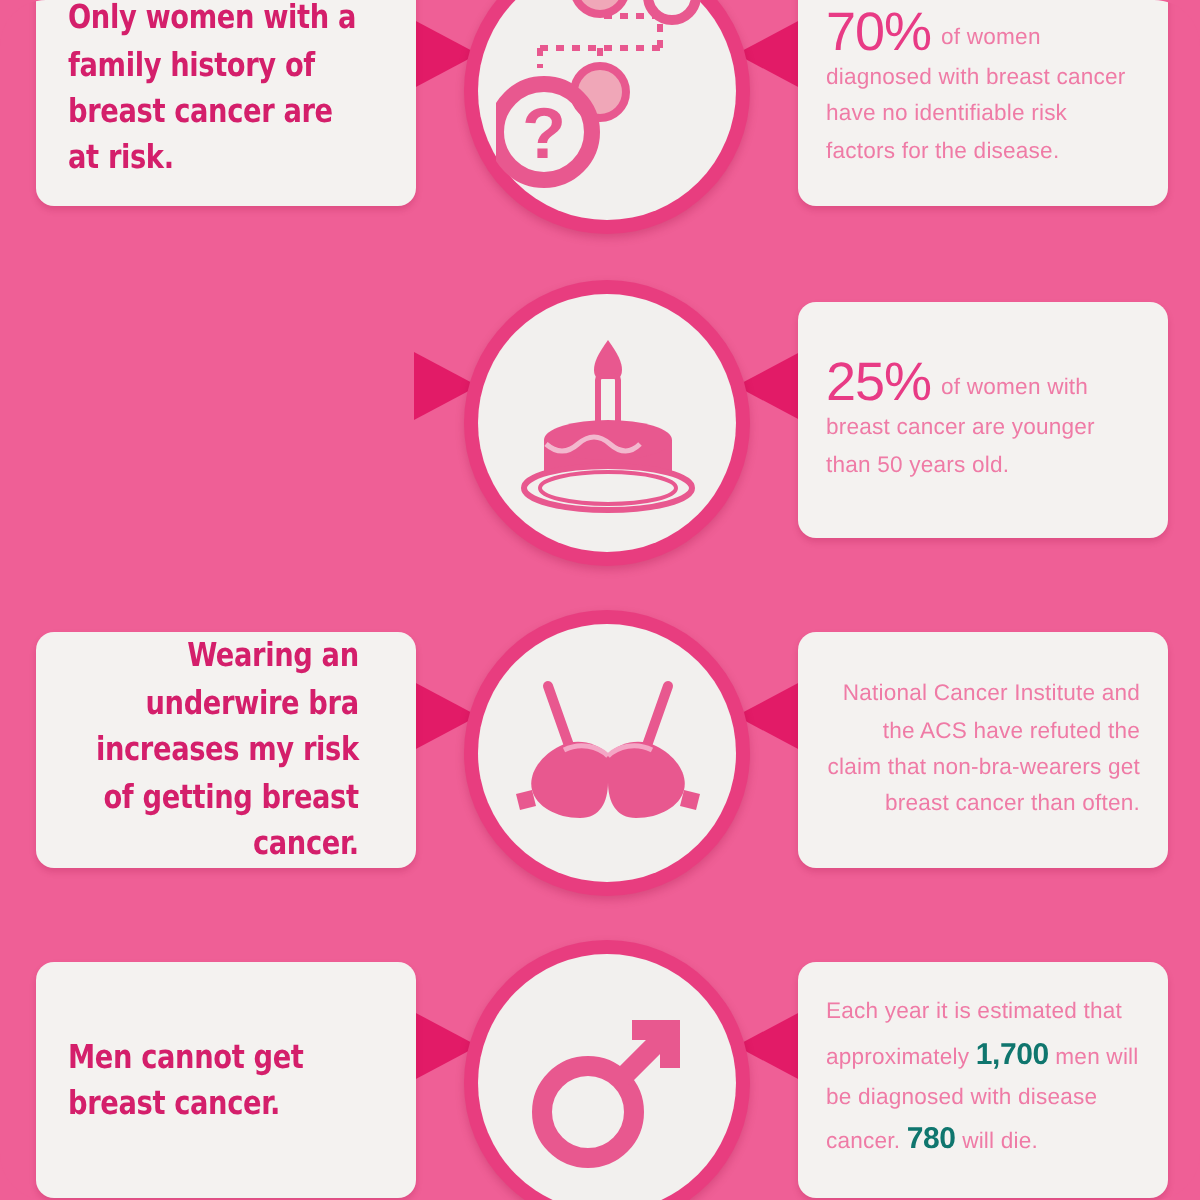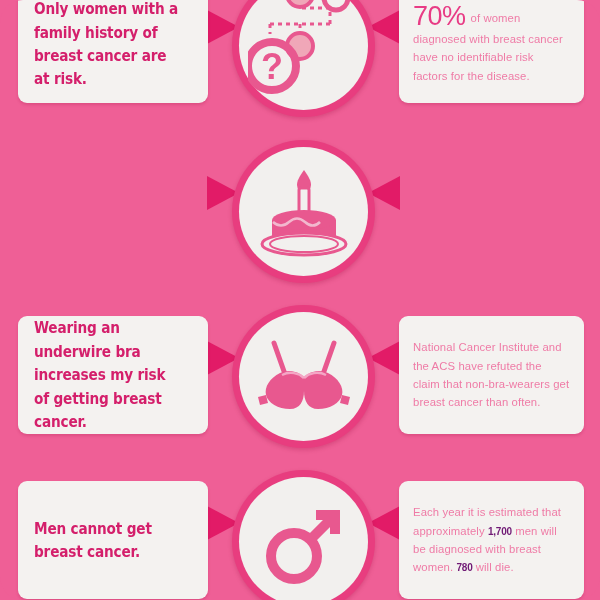--- a/index.html
+++ b/index.html
@@ -21,21 +21,21 @@
 
   
   .row {
     position: absolute;
     left: 0;
     width: 600px;
     height: 165px;
   }
   .row-0 { top: -38px; }
   .row-1 { top: 128px; }
-  .row-2 { top: 293px; }
+  .row-2 { top: 293px; text-align: right; }
   .row-3 { top: 458px; }
 
   
   .circle-wrap {
     position: absolute;
     left: 232px;
     top: 12px;
     width: 143px;
     height: 143px;
   }
@@ -128,23 +128,23 @@
   .fact-text .big {
     color: #e83b85;
     font-weight: normal;
     font-size: 27px;
     letter-spacing: -0.5px;
     line-height: 1;
     vertical-align: -3px;
     padding-right: 5px;
   }
   .fact-text .num {
-    color: #701a75;
+    color: #0f766e;
     font-weight: bold;
-    font-size: 10px;
+    font-size: 15px;
     letter-spacing: -0.2px;
   }
 </style>
 </head>
 <body>
 
 <div id="infographic">
 
   <div class="row row-0">
     <div class="tail tail-left"></div>
@@ -196,20 +196,26 @@
           <rect x="47" y="28" width="10" height="26" rx="2" fill="#f2f0ee" stroke="#e8588f" stroke-width="3"></rect>
           <path d="M20 60 h64 v18 a32 9 0 0 1 -64 0 z" fill="#e8588f"></path>
           <ellipse cx="52" cy="60" rx="32" ry="10" fill="#e8588f"></ellipse>
           <path d="M21 62 q8 7 16 0 q8 -7 16 0 q8 7 15 0" fill="none" stroke="#f2b8ce" stroke-width="2.5"></path>
           <ellipse cx="52" cy="84" rx="42" ry="11" fill="#f2f0ee" stroke="#e8588f" stroke-width="3"></ellipse>
           <ellipse cx="52" cy="84" rx="34" ry="8" fill="none" stroke="#e8588f" stroke-width="2"></ellipse>
         </svg>
       </div>
     </div>
 
+    <div class="card card-right">
+      <div class="fact-text">
+        <span class="big">25%</span><span>of women with breast cancer are younger than</span>
+        <span>50 years old.</span>
+      </div>
+    </div>
   </div>
 
   <div class="row row-2">
     <div class="tail tail-left"></div>
     <div class="tail tail-right"></div>
 
     <div class="card card-left">
       <div class="myth-text">Wearing an underwire bra increases my risk of getting breast cancer.</div>
     </div>
 
@@ -254,20 +260,20 @@
         </svg>
       </div>
     </div>
 
     <div class="card card-right">
       <div class="fact-text">
         <span>Each year it is estimated that</span>
         <span>approximately</span>
         <span class="num">1,700</span>
         <span>men will be</span>
-        <span>diagnosed with breast women.</span>
+        <span>diagnosed with disease cancer.</span>
         <span class="num">780</span>
         <span>will die.</span>
       </div>
     </div>
   </div>
 
 </div>
 
 </body></html>

